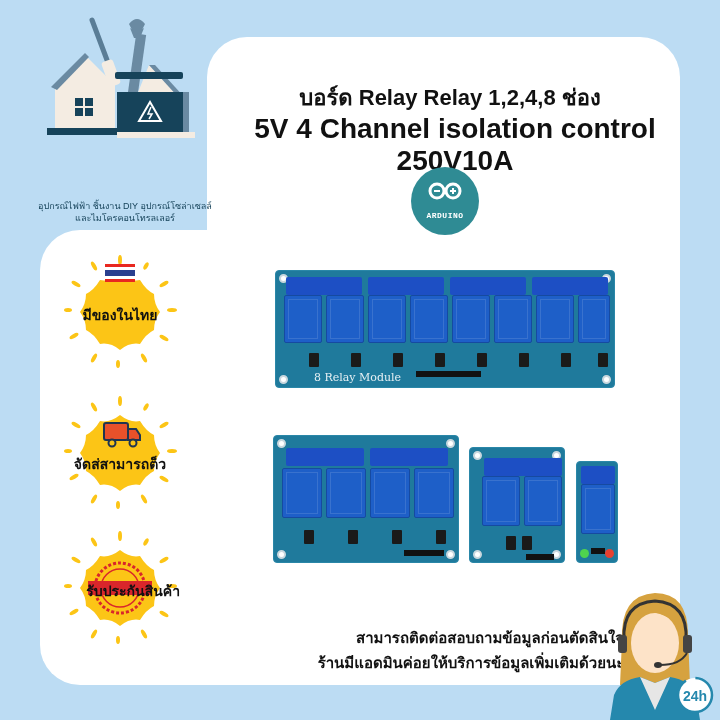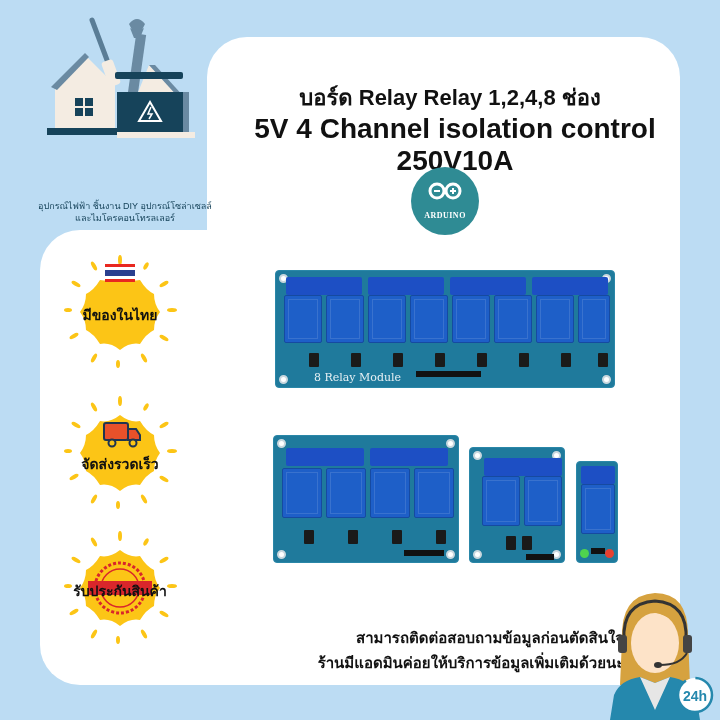--- a/index.html
+++ b/index.html
@@ -41,21 +41,21 @@
     font-family: "Liberation Sans", sans-serif; font-weight: bold; color: #111;
   }
   .title1 { top: 80px; font-size: 22px; }
   .title2 { top: 113px; left: 225px; width: 460px; font-size: 28px; }
 
   .arduino {
     position: absolute; left: 411px; top: 167px; width: 68px; height: 68px; border-radius: 50%;
     background: #2f8b94; color: #fff; text-align: center;
   }
   .arduino .glyph { position: absolute; left: 17px; top: 14px; }
-  .arduino .txt { position: absolute; left: 0; top: 44px; width: 68px; font-size: 8px; font-weight: bold; letter-spacing: 0.5px; font-family: Liberation Serif, serif; }
+  .arduino .txt { position: absolute; left: 0; top: 44px; width: 68px; font-size: 8px; font-weight: bold; letter-spacing: 0.5px; font-family: Liberation Mono, monospace; }
 
   
   .badge { position: absolute; left: 60px; width: 120px; height: 120px; }
   .badge svg { position: absolute; left: 0; top: 0; }
   .badge-text {
     position: absolute; left: 0; width: 120px; text-align: center; font-weight: bold;
     font-family: "Liberation Sans", sans-serif; color: #111;
   }
   .b1 { top: 252px; }
   .b2 { top: 393px; }
@@ -182,21 +182,21 @@
       <ellipse cx="16" cy="32" rx="2" ry="5" transform="rotate(-60 16 32)"></ellipse>
         <ellipse cx="34" cy="14" rx="2" ry="5" transform="rotate(-30 34 14)"></ellipse>
     </g>
   </svg>
   <svg style="left:42px;top:28px;position:absolute" width="40" height="28" viewBox="0 0 40 28">
     <rect x="2" y="2" width="24" height="17" rx="2" fill="#e8512a" stroke="#1f3550" stroke-width="2"></rect>
     <path d="M26 8 L34 8 L38 14 L38 19 L26 19 Z" fill="#e8512a" stroke="#1f3550" stroke-width="2"></path>
     <circle cx="10" cy="22" r="3.5" fill="#fcc516" stroke="#1f3550" stroke-width="2"></circle>
     <circle cx="31" cy="22" r="3.5" fill="#fcc516" stroke="#1f3550" stroke-width="2"></circle>
   </svg>
-  <div class="badge-text" style="top:60px;font-size:14px;">จัดส่งรวดเร็ว</div>
+  <div class="badge-text" style="top:60px;font-size:14px;">จัดส่สามารถต็ว</div>
 </div>
 
 <div class="badge b3">
   <svg width="120" height="120" viewBox="0 0 120 120">
     <g fill="#fcc516">
       <path d="M60 22 Q70 30 80 28 Q86 38 94 42 Q94 52 100 60 Q94 68 94 78 Q86 82 80 92 Q70 90 60 98 Q50 90 40 92 Q34 82 26 78 Q26 68 20 60 Q26 52 26 42 Q34 38 40 28 Q50 30 60 22 Z"></path>
       <ellipse cx="60" cy="8" rx="2" ry="5"></ellipse>
         <ellipse cx="86" cy="14" rx="2" ry="4" transform="rotate(30 86 14)"></ellipse>
       <ellipse cx="104" cy="32" rx="2" ry="5" transform="rotate(60 104 32)"></ellipse>
         <ellipse cx="112" cy="58" rx="2" ry="5" transform="rotate(90 112 58)"></ellipse>
@@ -206,21 +206,21 @@
         <ellipse cx="34" cy="106" rx="2" ry="5" transform="rotate(-150 34 106)"></ellipse>
       <ellipse cx="14" cy="84" rx="2" ry="5" transform="rotate(-120 14 84)"></ellipse>
         <ellipse cx="8" cy="58" rx="2" ry="4" transform="rotate(-90 8 58)"></ellipse>
       <ellipse cx="16" cy="32" rx="2" ry="5" transform="rotate(-60 16 32)"></ellipse>
         <ellipse cx="34" cy="14" rx="2" ry="5" transform="rotate(-30 34 14)"></ellipse>
     </g>
     <circle cx="60" cy="60" r="25" fill="none" stroke="#d9262b" stroke-width="3" stroke-dasharray="3 2"></circle>
     <circle cx="60" cy="60" r="19" fill="none" stroke="#d9262b" stroke-width="1.5"></circle>
     <rect x="28" y="53" width="64" height="14" fill="#d9262b"></rect>
   </svg>
-  <div class="badge-text" style="top:52px;font-size:14px;">รับประกันสินค้า</div>
+  <div class="badge-text" style="top:52px;font-size:14px;text-align:right;">รับประกันสินค้า</div>
 </div>
 
 <div class="pcb" style="left:275px;top:270px;width:340px;height:118px;">
   <div class="hole" style="left:3px;top:3px"></div>
     <div class="hole" style="right:3px;top:3px"></div>
   <div class="hole" style="left:3px;bottom:3px"></div>
     <div class="hole" style="right:3px;bottom:3px"></div>
   <div class="term" style="left:10px;top:6px;width:76px;height:18px"></div>
   <div class="term" style="left:92px;top:6px;width:76px;height:18px"></div>
   <div class="term" style="left:174px;top:6px;width:76px;height:18px"></div>

